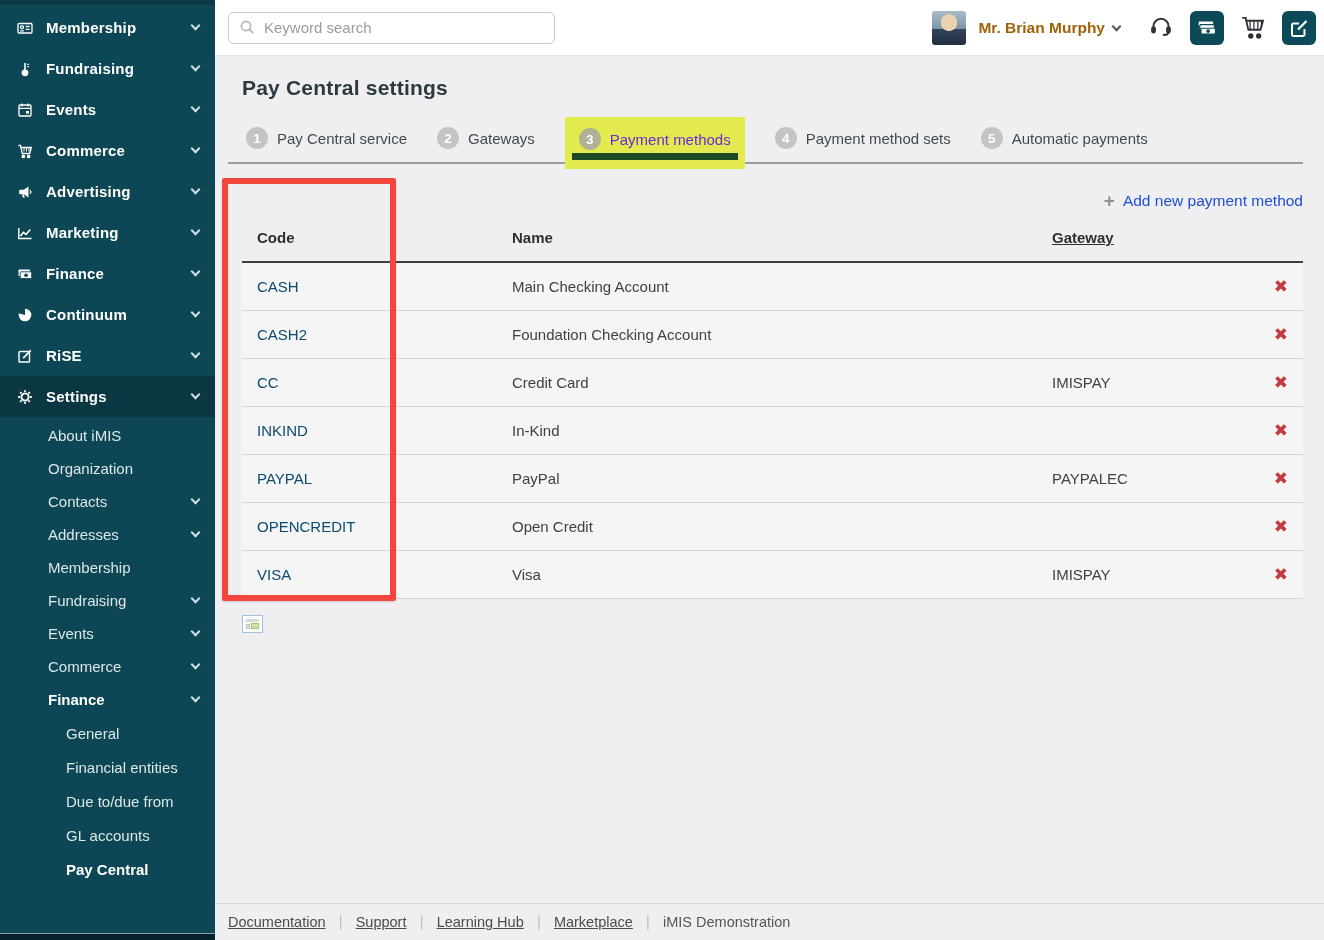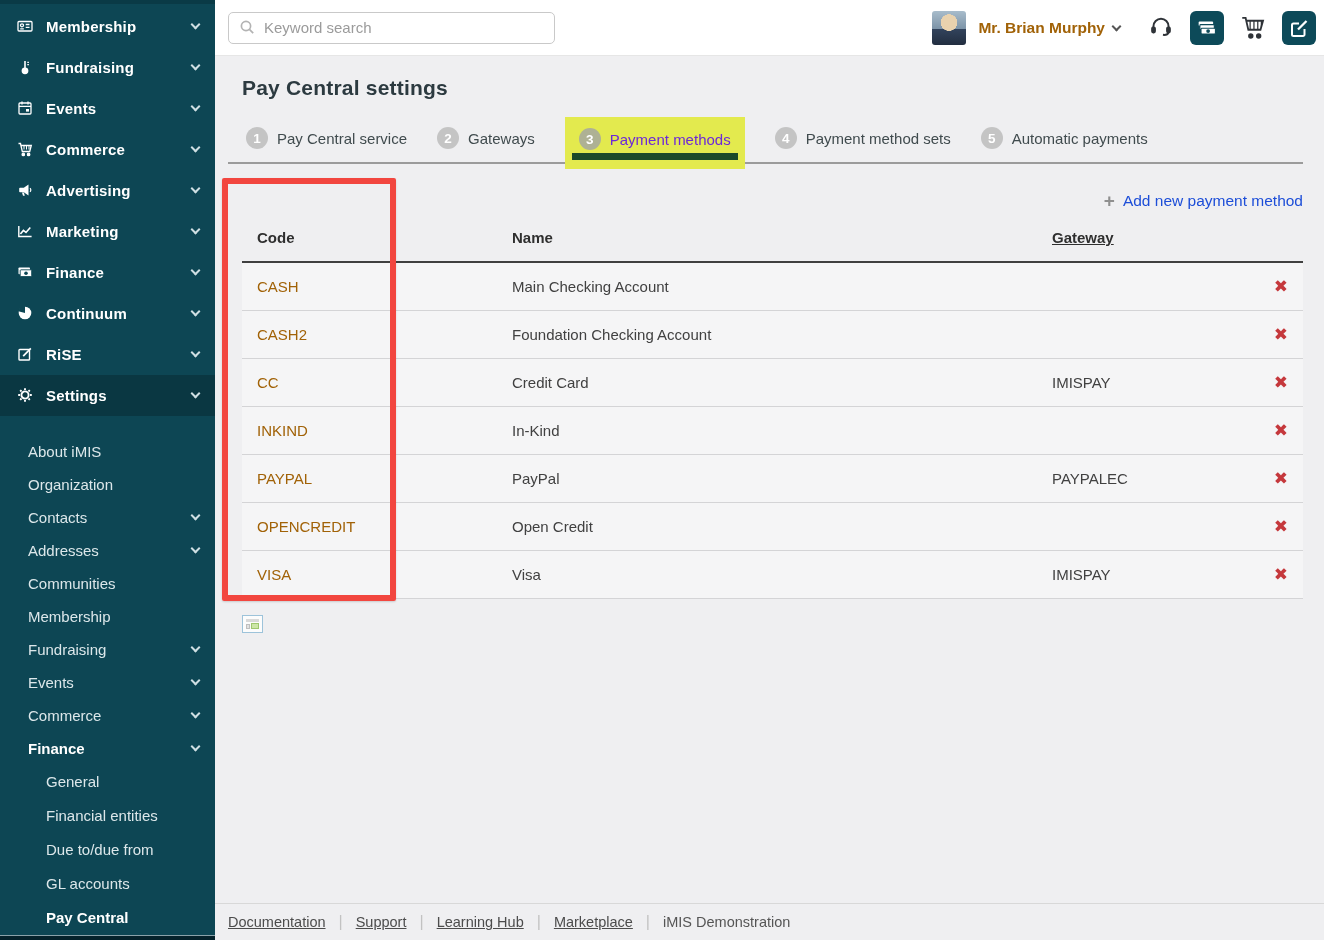--- a/index.html
+++ b/index.html
@@ -21,21 +21,21 @@
     display:flex; align-items:center; height:41px; padding:0 16px;
     cursor:pointer; font-size:15px; font-weight:700; letter-spacing:.2px;
   }
   .nav-item .ic { width:19px; height:17px; margin-right:11px; display:flex; align-items:center; }
   .nav-item .lbl { flex:1; }
   .chev {
     width:7px; height:7px; border-right:2px solid #cfdfe3; border-bottom:2px solid #cfdfe3;
     transform:rotate(45deg); margin-top:-4px;
   }
   .nav-item.active { background:#0a3742; }
-  .submenu { padding:19px 0 0; }
+  .submenu { padding:2px 0 0;margin-left:20px; }
   .sub-item {
     display:flex; align-items:center; height:33px; padding:0 16px 0 28px;
     font-size:15px; color:#dce7ea; cursor:pointer;
   }
   .sub-item .lbl { flex:1; }
   .sub-sub .sub-item { padding-left:46px; height:34px; }
   .sub-item.current { color:#fff; font-weight:700; }
   .sidebar-bottom { margin-top:auto; border-top:1px solid #8aa2aa; height:7px; background:#05222b; }
 
   
@@ -99,21 +99,21 @@
     padding:13px 15px 15px; border-bottom:2px solid #404040;
   }
   table.pm td {
     font-size:15px; color:#414141; padding:13px 15px;
     border-bottom:1px solid #d4d4d6; background:#f5f5f6; height:46px;
   }
   .col-code { width:255px; }
   .col-name { width:540px; }
   .col-gw   { width:210px;text-decoration:underline; }
   .col-x    { width:56px; }
-  td.code a { color:#a16207; text-decoration:none; cursor:pointer; }
+  td.code a { color:#0c4a6e; text-decoration:none; cursor:pointer; }
   td.del { text-align:right; padding-right:18px; }
   .x-icon { color:#c5383c; font-size:17px; font-weight:700; cursor:pointer; }
 
   .export-icon {
     width:21px; height:18px; border:1px solid #9dc3da; background:#fcfcfc;
     margin:16px 0 0 14px; position:relative; cursor:pointer;
   }
   .export-icon .bar  { position:absolute; left:3px; top:3px; width:13px; height:3px; background:#d9d9d9; }
   .export-icon .cell { position:absolute; left:3px; bottom:3px; width:4px; height:5px; background:#e2e2e2; border:1px solid #bfbfbf; }
   .export-icon .green{ position:absolute; right:3px; bottom:3px; width:8px; height:6px; background:#cde6a8; border:1px solid #9fc76f; }
@@ -255,23 +255,20 @@
     <div class="sub-item">
         <span class="lbl">Organization</span>
       </div>
     <div class="sub-item">
         <span class="lbl">Contacts</span>
         <span class="chev"></span>
       </div>
     <div class="sub-item">
         <span class="lbl">Addresses</span>
         <span class="chev"></span>
-      </div>
-    <div class="sub-item">
-        <span class="lbl">Communities</span>
       </div>
     <div class="sub-item">
         <span class="lbl">Membership</span>
       </div>
     <div class="sub-item">
         <span class="lbl">Fundraising</span>
         <span class="chev"></span>
       </div>
     <div class="sub-item">
         <span class="lbl">Events</span>

